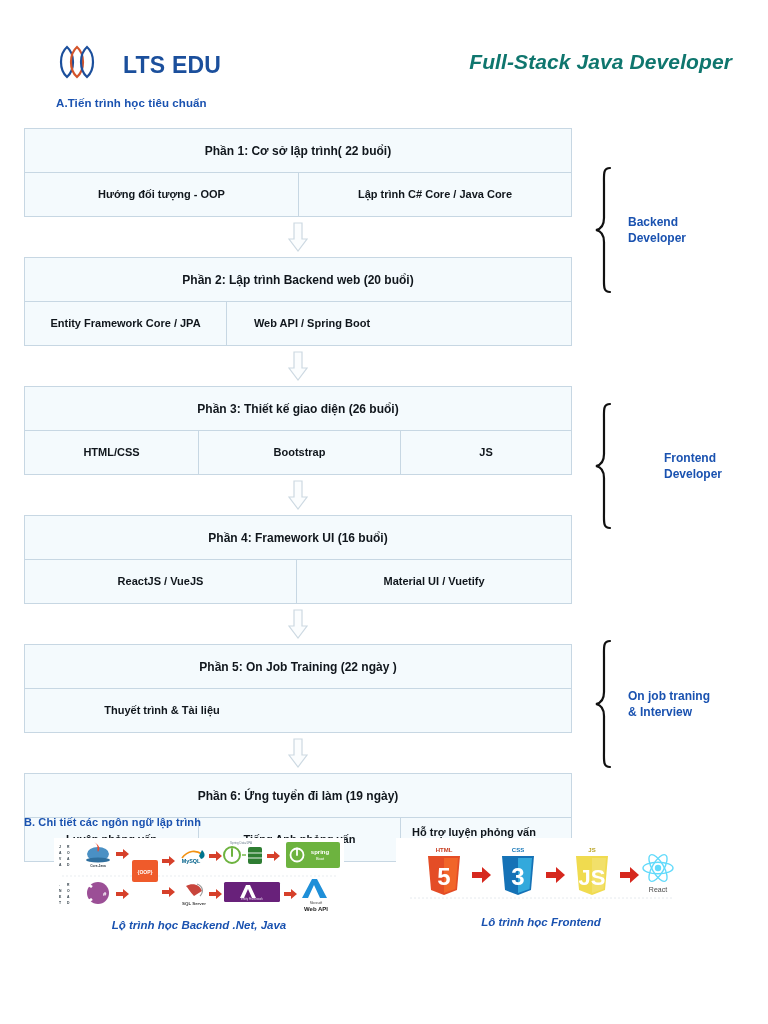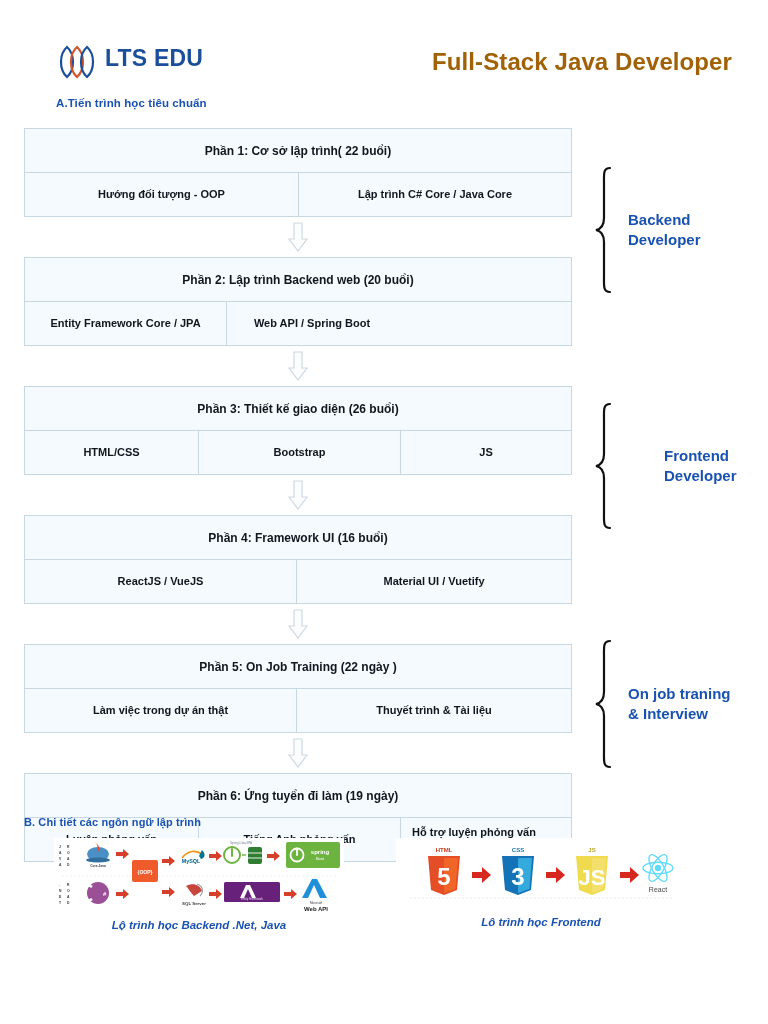--- a/index.html
+++ b/index.html
@@ -20,32 +20,33 @@
   
   .header {
     position: absolute;
     top: 34px; left: 0; right: 0;
     height: 56px;
     display: flex;
     align-items: center;
     justify-content: space-between;
     padding: 0 36px 0 56px;
   }
-  .brand { display: flex; align-items: flex-start; gap: 3px; }
+  .brand { display: flex; align-items: flex-end; gap: 21px; }
   .brand-mark { width: 46px; height: 34px; display: block; }
   .brand-text {
     font-size: 23px;
     font-weight: 700;
     color: #1b4f9c;
     letter-spacing: 0.2px;
   }
   .doc-title {
-    font-size: 24px;
-    font-weight: 700;
-    color: #a16207;
+    font-size: 21px;
+    font-weight: 700;
+    font-style: italic;
+    color: #0f766e;
     letter-spacing: 0.1px;
   }
 
   
   .section-heading {
     position: absolute;
     font-size: 11.5px;
     font-weight: 700;
     color: #1a52b0;
     letter-spacing: 0.1px;
@@ -108,21 +109,21 @@
 
   
   .brace-group {
     position: absolute;
     display: flex;
     align-items: center;
     gap: 12px;
   }
   .brace-svg { display: block; }
   .brace-label {
-    font-size: 15px;
+    font-size: 12px;
     font-weight: 700;
     color: #1a52b0;
     line-height: 1.35;
     white-space: pre-line;
   }
   .bg-backend  { left: 594px; top: 166px; }
   .bg-frontend { left: 594px; top: 402px; gap: 48px; }
   .bg-ojt      { left: 594px; top: 639px; }
 
   
@@ -218,21 +219,20 @@
         </div>
       </div>
       <div class="arrow-gap">
         <svg class="down-arrow" width="20" height="30" viewBox="0 0 20 30">
           <path d="M6 1 L14 1 L14 17 L19 17 L10 29 L1 17 L6 17 Z" fill="#fbfdfe" stroke="#cdd9e2" stroke-width="1.2"></path>
         </svg>
       </div>
       <div class="phase">
         <div class="phase-title">Phần 5: On Job Training (22 ngày )</div>
         <div class="phase-row">
-          <div class="phase-cell" style="width: 272px;">Làm việc trong dự án thật</div>
           <div class="phase-cell" style="width: 274px;">Thuyết trình &amp; Tài liệu</div>
         </div>
       </div>
       <div class="arrow-gap">
         <svg class="down-arrow" width="20" height="30" viewBox="0 0 20 30">
           <path d="M6 1 L14 1 L14 17 L19 17 L10 29 L1 17 L6 17 Z" fill="#fbfdfe" stroke="#cdd9e2" stroke-width="1.2"></path>
         </svg>
       </div>
       <div class="phase">
         <div class="phase-title">Phần 6: Ứng tuyển đi làm (19 ngày)</div>

